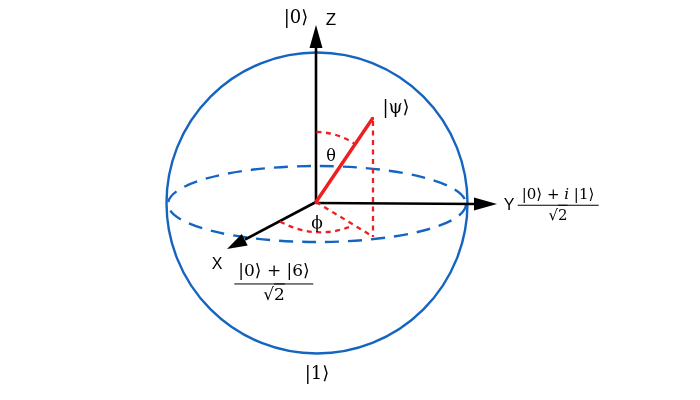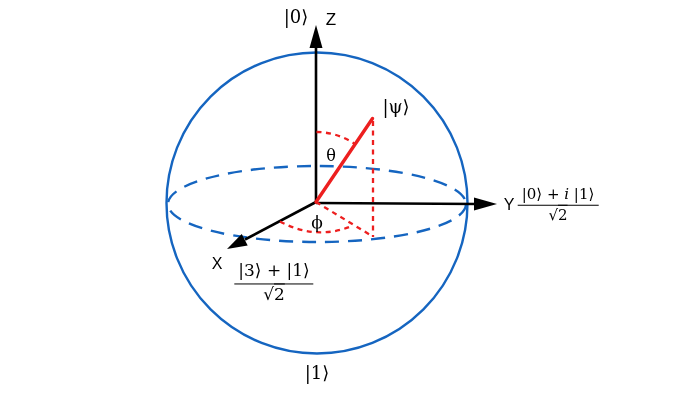--- a/index.html
+++ b/index.html
@@ -94,21 +94,21 @@
 
   <div class="lbl math" style="left:317px; top:222px; font-size:17px;">ϕ</div>
 
   <div class="lbl axis-lbl" style="left:217px; top:264px; font-size:16px;">X</div>
 
   <div class="lbl axis-lbl" style="left:509px; top:205px; font-size:16px;">Y</div>
 
   <div class="lbl math" style="left:317px; top:373px; font-size:18px;">|1⟩</div>
 
   <div class="frac" style="left:274px; top:283px; font-size:17px;">
-    <span class="num">|3⟩ + |1⟩</span>
+    <span class="num">|0⟩ + |6⟩</span>
     <span class="den"><span>√</span><span class="ovl">2</span></span>
   </div>
 
   <div class="frac" style="left:558px; top:205px; font-size:15px;">
     <span class="num"><span>|0⟩ + </span><span class="it">i</span><span> |1⟩</span></span>
     <span class="den"><span>√</span><span class="ovl">2</span></span>
   </div>
 
 </div>
 

